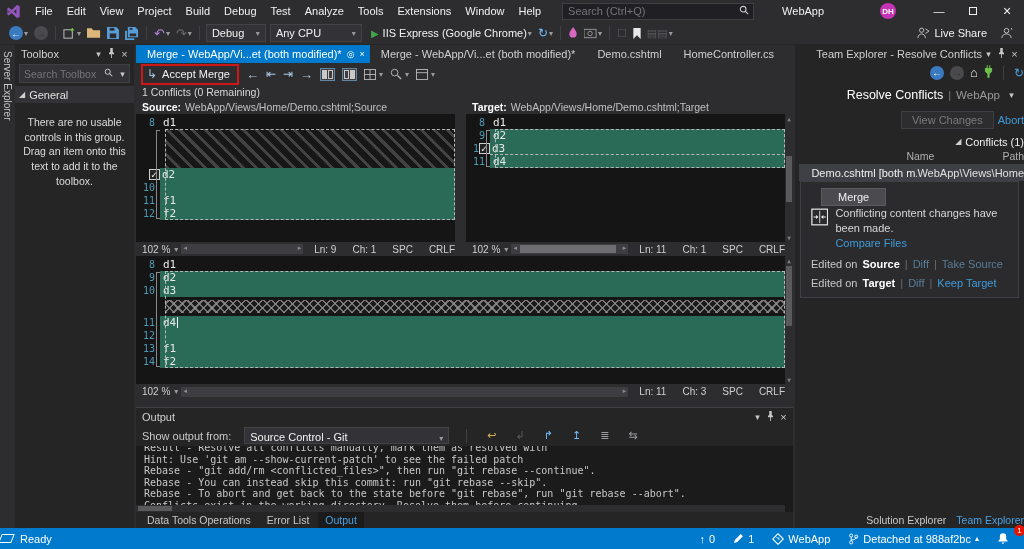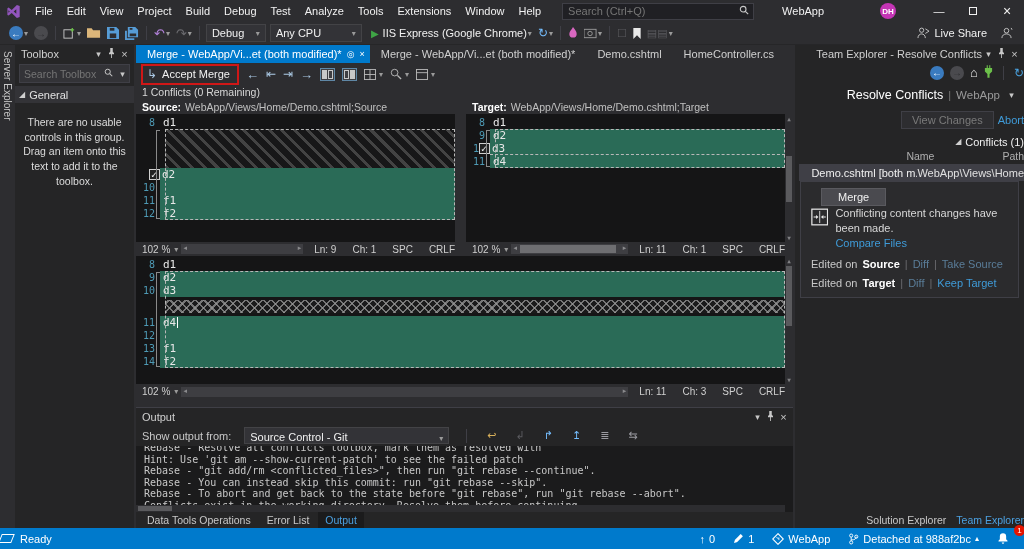--- a/index.html
+++ b/index.html
@@ -589,21 +589,21 @@
           </span>
           <span class="vsep"></span>
           <span class="oico" style="color:#d8b05a;">↩</span>
           <span class="oico" style="color:#5a5a5e;">↲</span>
           <span class="oico" style="color:#75beff;">↱</span>
           <span class="oico" style="color:#75beff;">↥</span>
           <span class="oico">≣</span>
           <span class="oico">⇆</span>
         </div>
         <div class="out-body">
-          <div class="oline clip">Rebase - Resolve all conflicts toolbox, mark them as resolved with</div>
+          <div class="oline clip">Result - Resolve all conflicts manually, mark them as resolved with</div>
           <div class="oline">Hint: Use 'git am --show-current-patch' to see the failed patch</div>
           <div class="oline">Rebase - "git add/rm &lt;conflicted_files&gt;", then run "git rebase --continue".</div>
           <div class="oline">Rebase - You can instead skip this commit: run "git rebase --skip".</div>
           <div class="oline">Rebase - To abort and get back to the state before "git rebase", run "git rebase --abort".</div>
           <div class="oline">Conflicts exist in the working directory. Resolve them before continuing.</div>
           <div class="out-hscroll">
               <span class="out-hthumb"></span>
             </div>
         </div>
         <div class="out-tabs">

